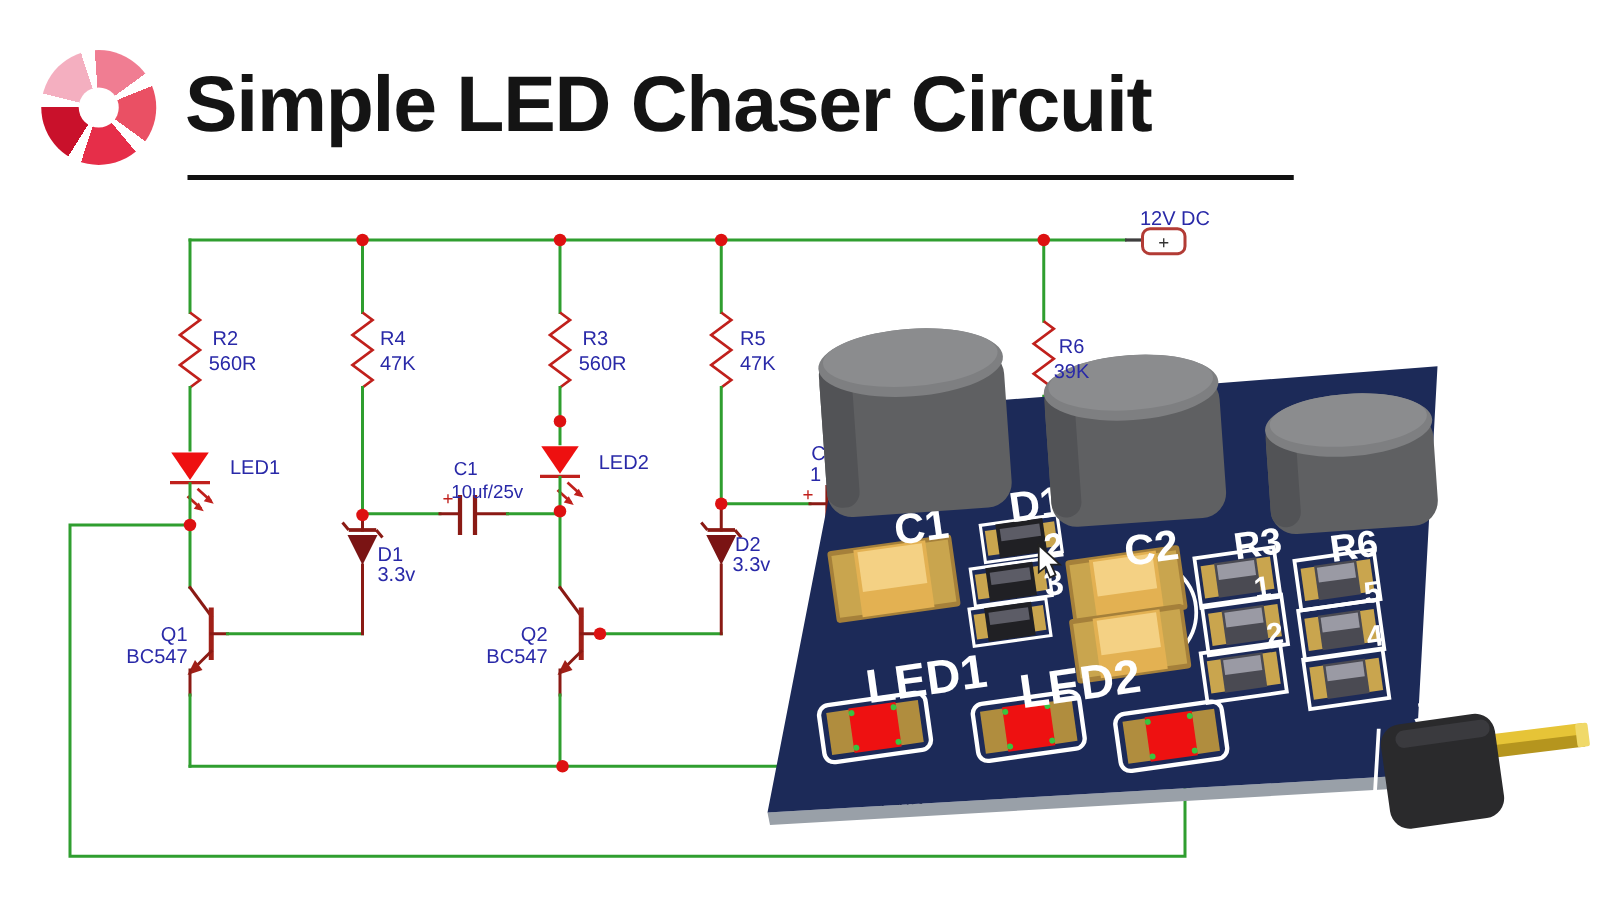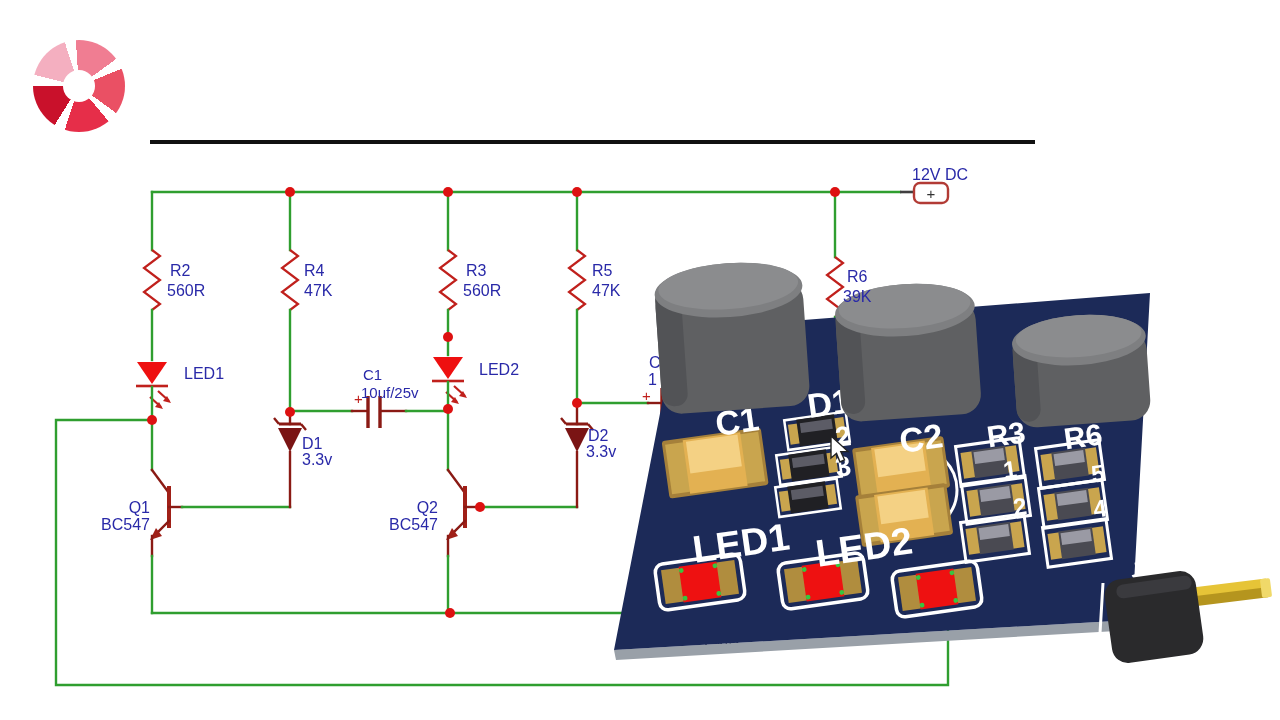--- a/index.html
+++ b/index.html
@@ -26,20 +26,21 @@
   .lead{stroke:#8a1a14;stroke-width:2.4;fill:none;stroke-linecap:square;}
   .rz{stroke:#c0201c;stroke-width:2.2;fill:none;stroke-linejoin:miter;}
   .dot{fill:#dd1111;}
 </style>
 </head>
 <body>
 
 <div id="stage">
 
   <div id="logo"></div>
+  <div id="title">Simple LED Chaser Circuit</div>
   <div id="title-underline"></div>
 
   <svg width="1280" height="720" viewBox="0 0 1280 720">
 
     <g>
 
       <path class="wire" d="M152,192 H900"></path>
       <path d="M900,192 H914" stroke="#3f3f3f" stroke-width="2.6"></path>
 
       <path class="wire" d="M152,420 H56 V685 H948 V630"></path>

